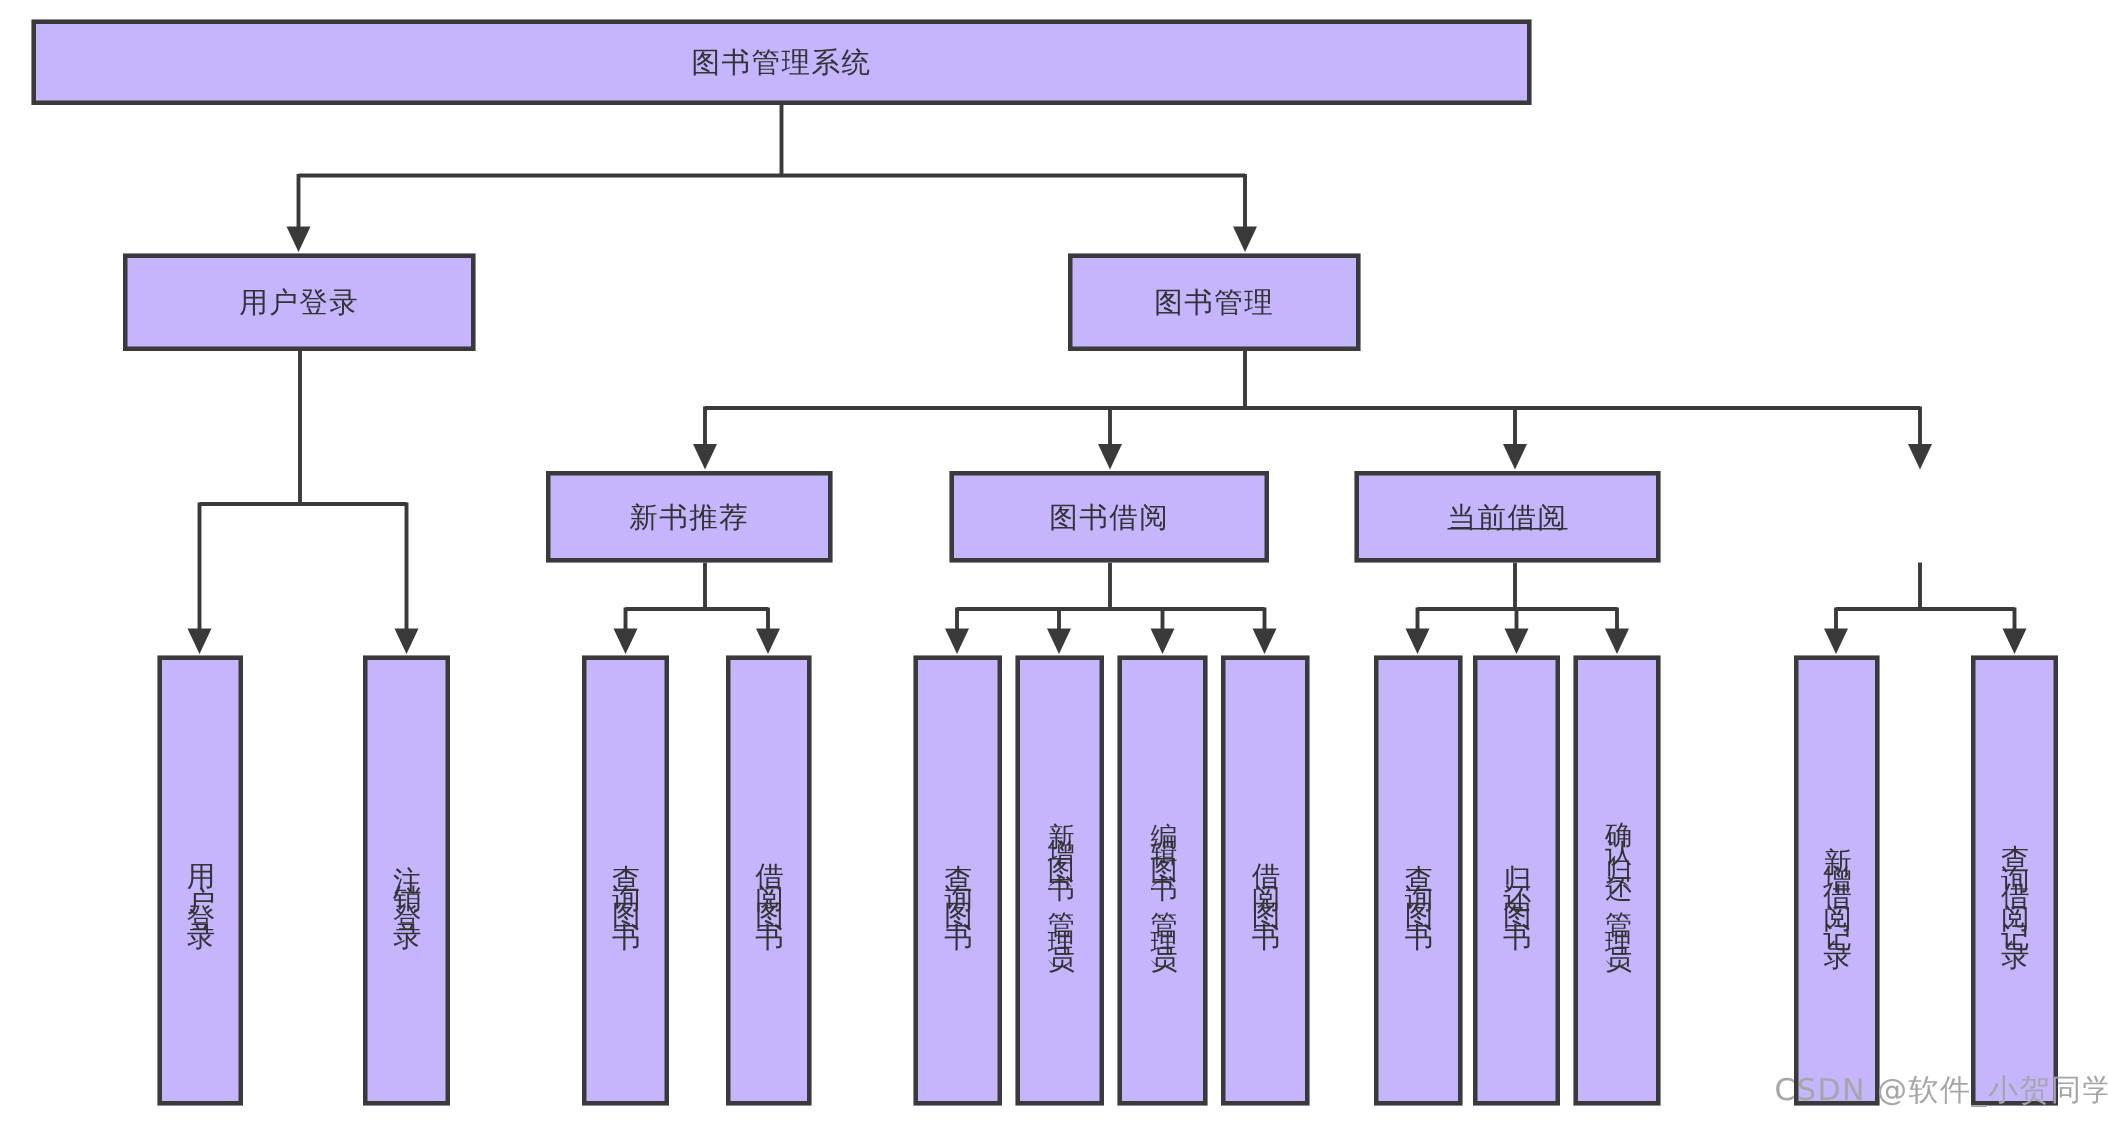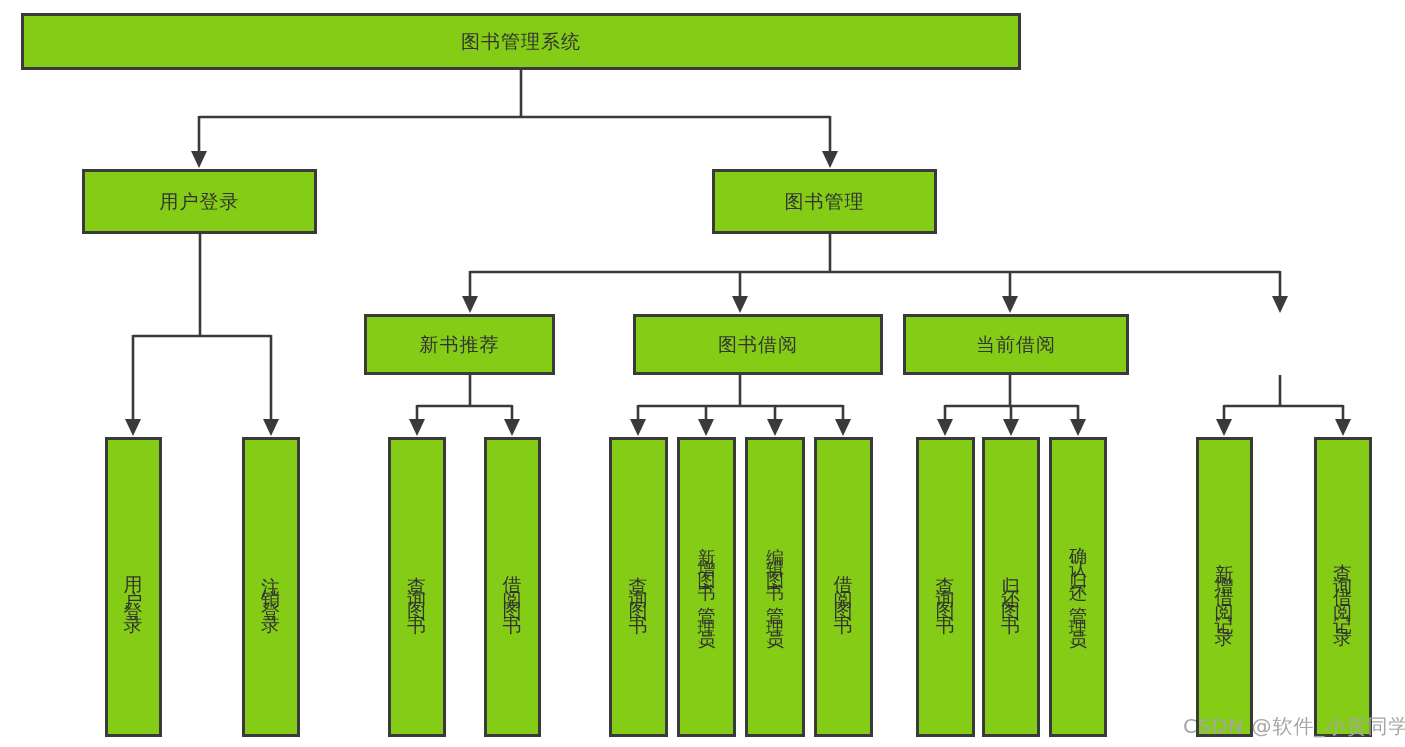--- a/index.html
+++ b/index.html
@@ -17,45 +17,45 @@
   }
   #wires {
     position: absolute;
     left: 0; top: 0;
     width: 1405px; height: 747px;
   }
   .node {
     position: absolute;
     box-sizing: border-box;
     border: 3px solid #3a3a3a;
-    background: #84cc16;
+    background: #c4b5fd;
     display: flex;
     align-items: center;
     justify-content: center;
     color: #333333;
     font-size: 19px;
     letter-spacing: 1px;
     text-align: center;
   }
   .vnode span {
     writing-mode: vertical-rl;
     text-orientation: mixed;
     letter-spacing: 13px;
     line-height: 1;
     white-space: nowrap;
   }
   
   .n-root        { left: 21px;  top: 13px;  width: 1000px; height: 57px; }
   
   .n-user-login  { left: 82px;  top: 169px; width: 235px; height: 65px; }
-  .n-book-mgmt   { left: 712px; top: 169px; width: 225px; height: 65px; }
+  .n-book-mgmt   { left: 712px; top: 169px; width: 195px; height: 65px; }
   
   .n-new-rec     { left: 364px;  top: 314px; width: 191px; height: 61px; }
-  .n-bk-borrow   { left: 633px;  top: 314px; width: 250px; height: 61px; }
-  .n-cur-borrow  { left: 903px;  top: 314px; width: 226px; height: 61px; }
+  .n-bk-borrow   { left: 633px;  top: 314px; width: 213px; height: 61px; }
+  .n-cur-borrow  { left: 903px;  top: 314px; width: 204px; height: 61px; text-decoration: underline; }
   .n-bor-record  { left: 1172px; top: 314px; width: 216px; height: 61px; }
   
   .leaf { top: 437px; height: 300px; }
   .l-user-login     { left: 105px;  width: 57px; }
   .l-logout         { left: 242px;  width: 58px; }
   .l-rec-query      { left: 388px;  width: 58px; }
   .l-rec-borrow     { left: 484px;  width: 57px; }
   .l-bb-query       { left: 609px;  width: 59px; }
   .l-bb-add         { left: 677px;  width: 59px; font-size: 18px; }
   .l-bb-edit        { left: 745px;  width: 60px; font-size: 18px; }

